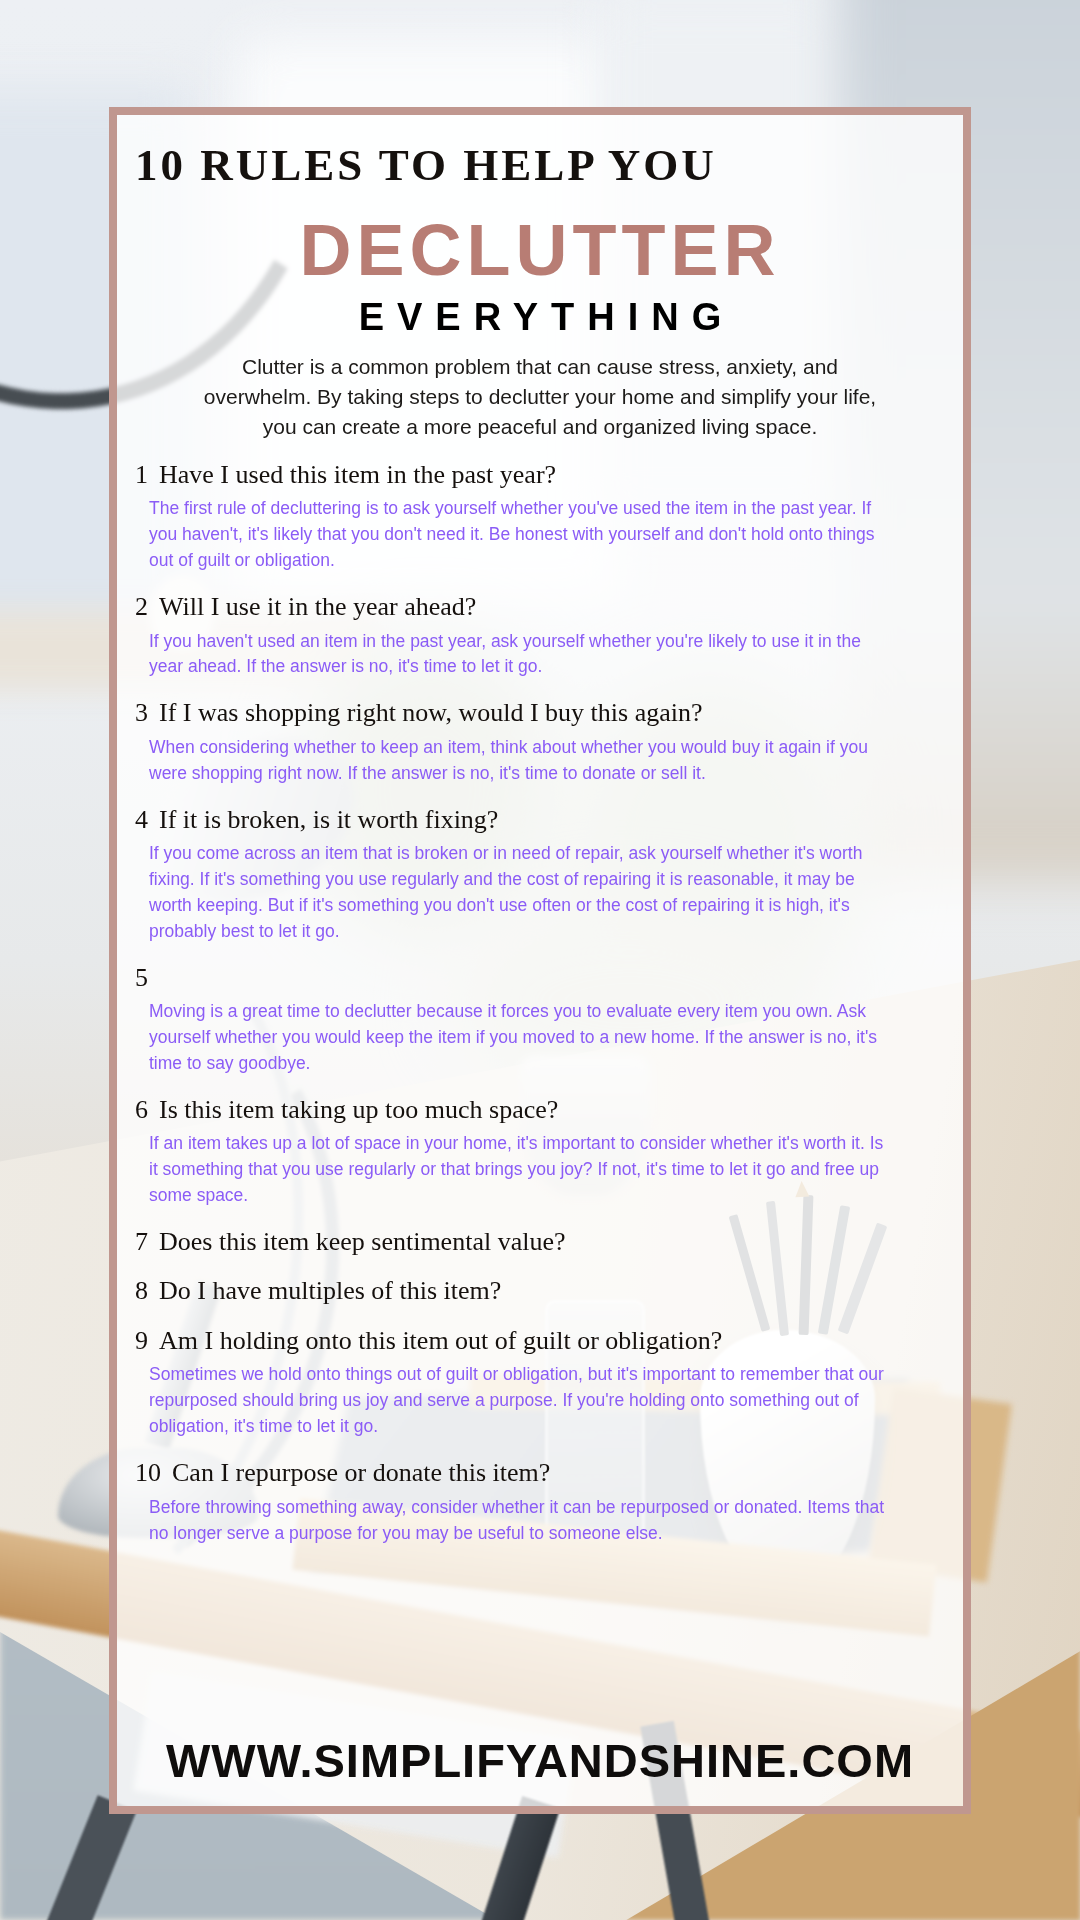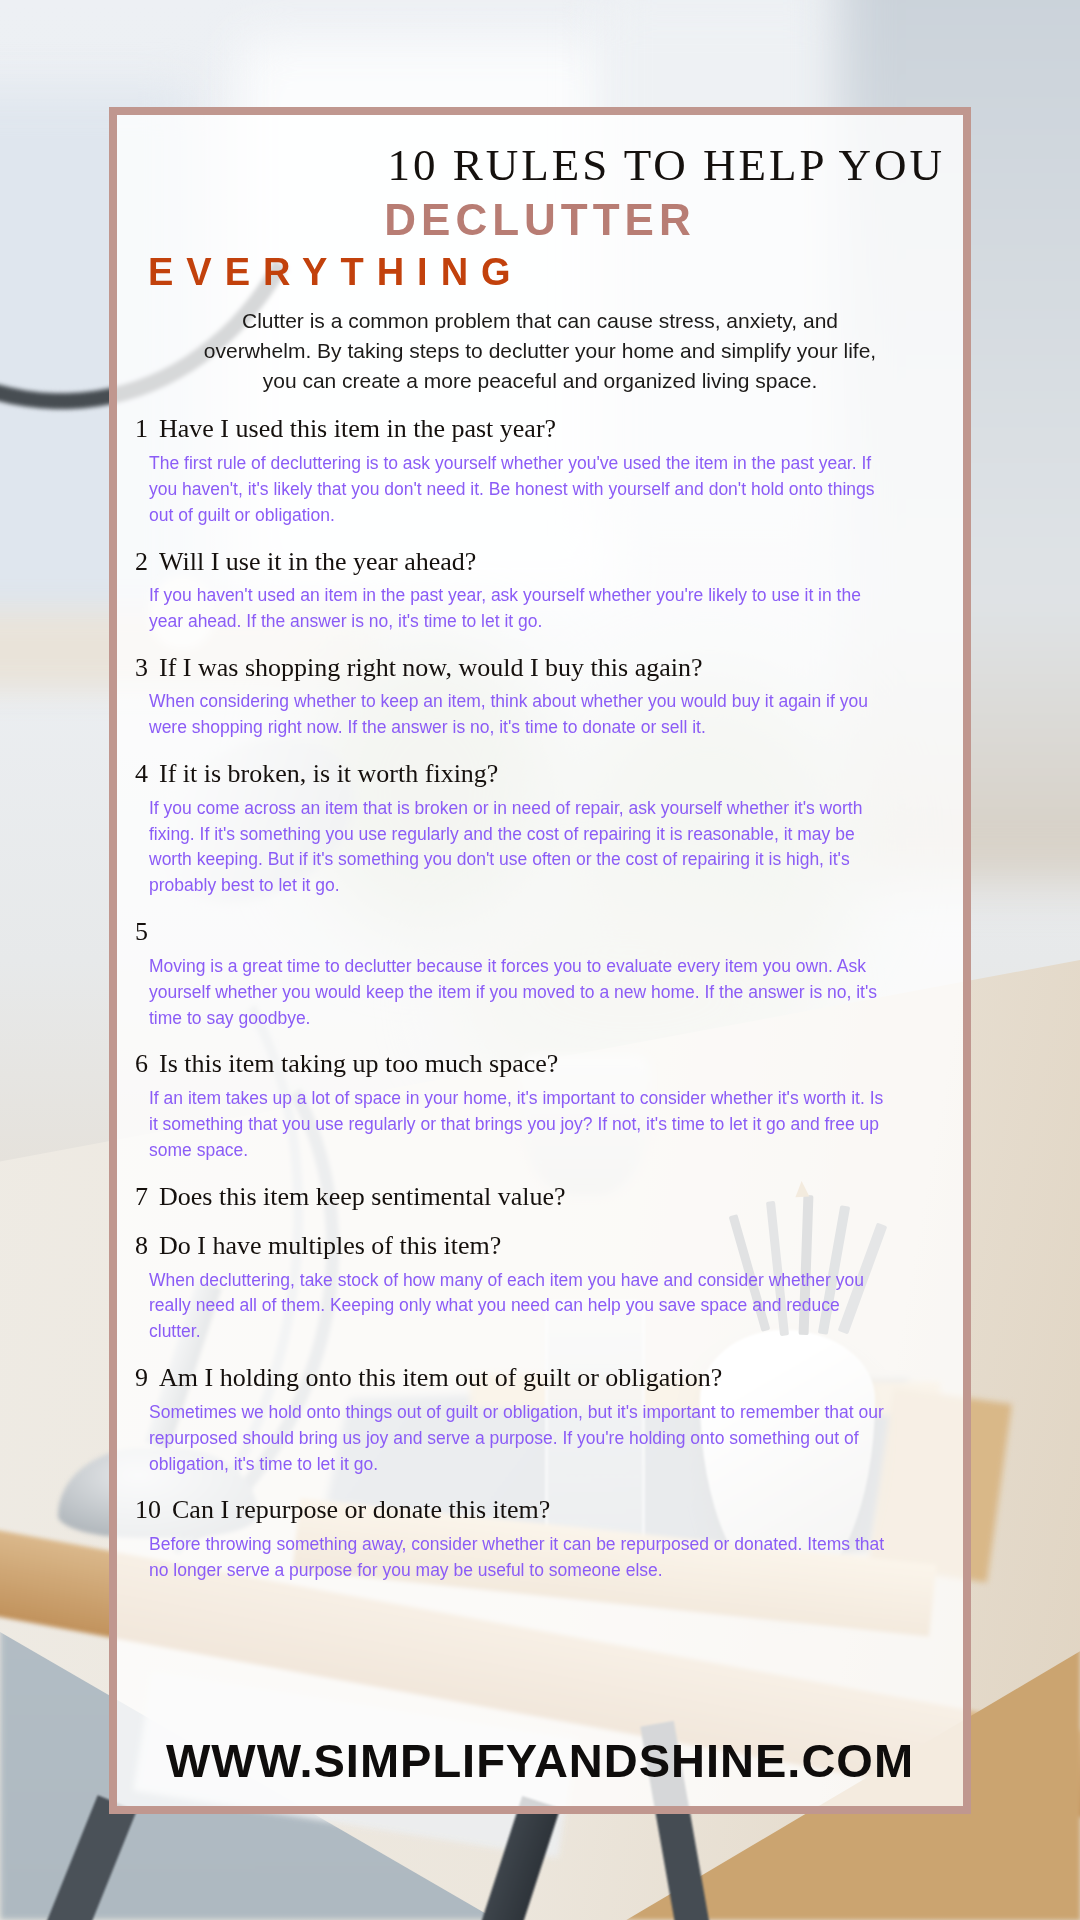--- a/index.html
+++ b/index.html
@@ -65,26 +65,26 @@
   .shelf{left:140px;top:1705px;width:430px;height:120px;background:#eceef0;transform:rotate(9deg);filter:blur(3px);opacity:.9;}
   .leg.la{left:55px;top:1795px;width:42px;height:220px;background:#4a5158;transform:rotate(22deg);filter:blur(1px);}
   .leg.lb{left:495px;top:1798px;width:40px;height:170px;background:linear-gradient(90deg,#3e454c,#2e343a);transform:rotate(18deg);filter:blur(1px);}
   .leg.lc{left:660px;top:1722px;width:34px;height:230px;background:#454c53;transform:rotate(-10deg);filter:blur(1px);}
 
   
   .card{position:absolute;left:109px;top:107px;width:862px;height:1707px;box-sizing:border-box;
     background:rgba(255,255,255,0.78);border:8px solid var(--frame-border,#c0978f);}
   .content{position:absolute;left:109px;top:107px;width:862px;height:1707px;box-sizing:border-box;
     padding:30px 26px 22px;display:flex;flex-direction:column;overflow:hidden;color:#1c1a19;}
-  .eyebrow{font-family:"Liberation Serif","DejaVu Serif",serif;font-weight:400;font-size:45px;line-height:1.1;
-    letter-spacing:3px;text-align:right;color:#15110e;margin:4px 0 0;}
-  .main-title{font-size:44px;font-weight:700;letter-spacing:5px;text-align:center;
-    color:var(--accent,#b87d74);line-height:1.05;margin:6px 0 0;}
-  .sub-title{font-size:38px;font-weight:700;letter-spacing:13px;text-indent:13px;
-    color:#c2410c;line-height:1.15;margin:8px 0 0;}
+  .eyebrow{font-family:"Liberation Serif","DejaVu Serif",serif;font-weight:700;font-size:45px;line-height:1.1;
+    letter-spacing:3px;text-align:left;color:#15110e;margin:4px 0 0;}
+  .main-title{font-size:72px;font-weight:700;letter-spacing:5px;text-align:center;
+    color:var(--accent,#b87d74);line-height:1.05;margin:22px 0 0;}
+  .sub-title{font-size:38px;font-weight:700;letter-spacing:13px;text-indent:13px;text-align:center;
+    color:#000000;line-height:1.15;margin:8px 0 0;}
   .intro{font-size:21px;line-height:1.43;text-align:center;max-width:700px;margin:12px auto 0;color:#1d1b19;}
   .rules{display:block;}
   .rule{margin-top:17px;}
   .rule-heading{display:flex;align-items:baseline;gap:11px;margin:0;
     font-family:"Liberation Serif","DejaVu Serif",serif;font-weight:500;font-size:26px;line-height:1.25;color:#15100d;}
   .rule-number{font-weight:500;}
   .rule-body{font-size:17.5px;line-height:1.48;margin:5px 0 0 14px;max-width:742px;color:#8b5cf6;}
   .site{margin-top:auto;padding:14px 0 4px;text-align:center;font-size:47px;font-weight:600;
     letter-spacing:1px;color:#0f0d0c;}
 </style>
@@ -189,21 +189,20 @@
         <h2 class="rule-heading">
           <span class="rule-number">7</span>
           <span class="rule-title">Does this item keep sentimental value?</span>
         </h2>
       </section>
       <section class="rule">
         <h2 class="rule-heading">
           <span class="rule-number">8</span>
           <span class="rule-title">Do I have multiples of this item?</span>
         </h2>
-        <p class="rule-body">When decluttering, take stock of how many of each item you have and consider whether you really need all of them. Keeping only what you need can help you save space and reduce clutter.</p>
       </section>
       <section class="rule">
         <h2 class="rule-heading">
           <span class="rule-number">9</span>
           <span class="rule-title">Am I holding onto this item out of guilt or obligation?</span>
         </h2>
         <p class="rule-body">Sometimes we hold onto things out of guilt or obligation, but it's important to remember that our repurposed should bring us joy and serve a purpose. If you're holding onto something out of obligation, it's time to let it go.</p>
       </section>
       <section class="rule">
         <h2 class="rule-heading">

